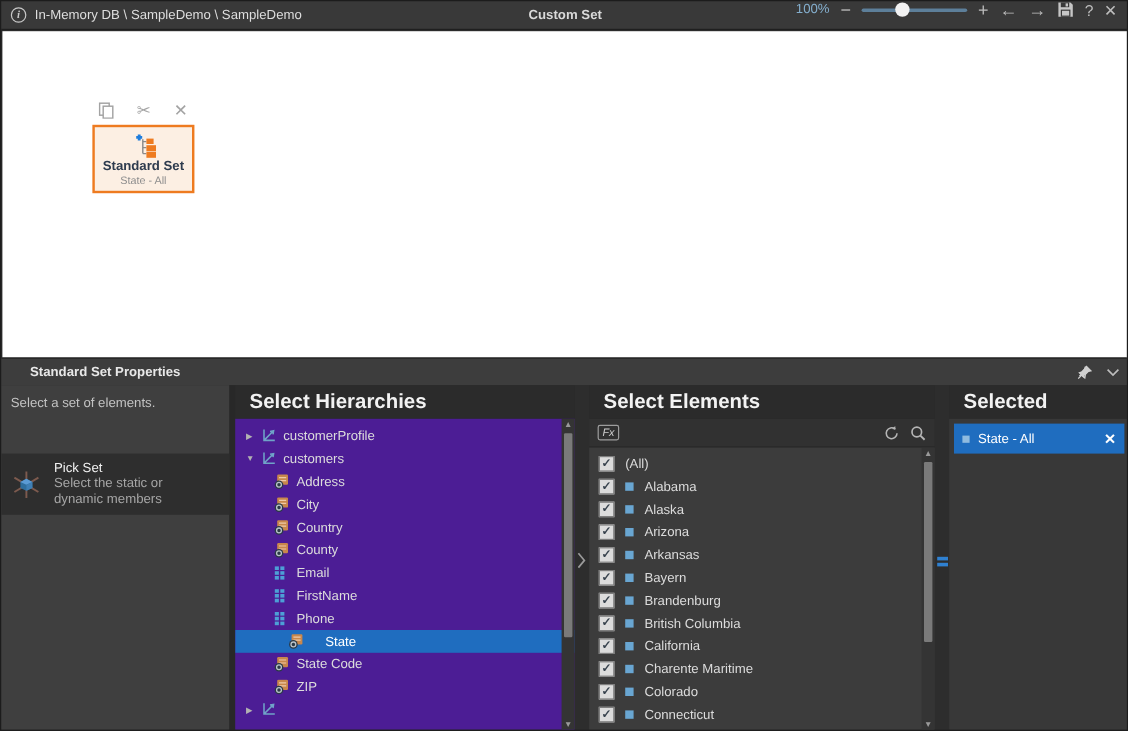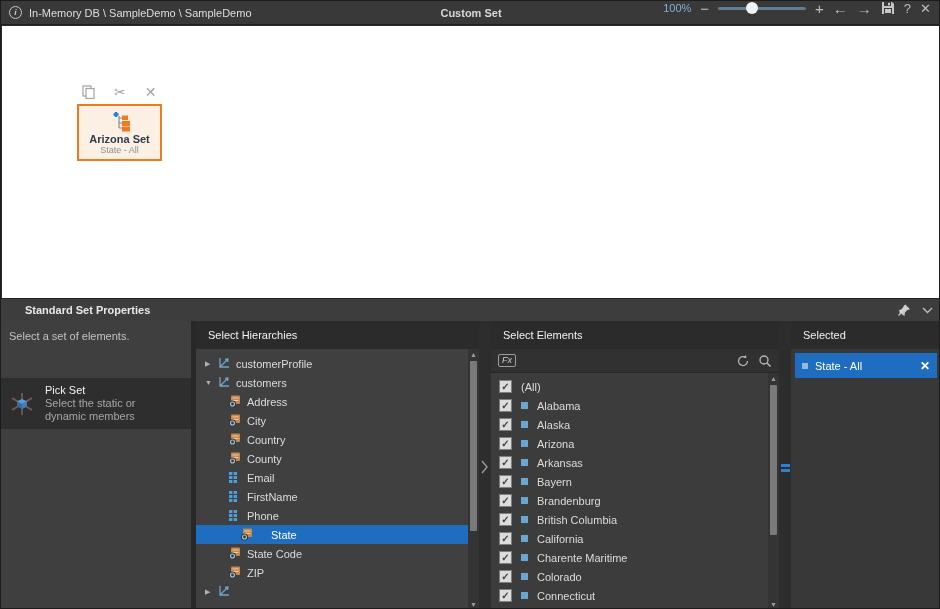--- a/index.html
+++ b/index.html
@@ -60,23 +60,23 @@
   .pick-item {
     position:absolute; left:0; top:57px; width:190px; height:51px;
     background:#2e2e2e; display:flex; align-items:center; padding:0 8px;
   }
   .pick-icon { width:26px; height:26px; flex:0 0 26px; margin-right:10px; }
   .pick-texts .pt-title { font-size:11px; font-weight:normal; color:#f2f2f2; }
   .pick-texts .pt-sub { font-size:11px; color:#a6a6a6; line-height:1.2; margin-top:1px; }
   .vdiv { width:5px; background:#282828; }
   .panel { display:flex; flex-direction:column; position:relative; }
   .panel-header { height:28px; background:#2b2b2b; display:flex; align-items:center; flex:0 0 28px; }
-  .panel-header span { font-size:11px; font-weight:normal; color:#f2f2f2; padding-left:12px; }
+  .panel-header span { font-size:17px; font-weight:bold; color:#f2f2f2; padding-left:12px; }
   .hier-panel { width:283px; }
-  .tree { flex:1; background:#404040; position:relative; overflow:hidden; padding-top:5px; }
+  .tree { flex:1; background:#4c1d95; position:relative; overflow:hidden; padding-top:5px; }
   .tree-row { height:19px; display:flex; align-items:center; }
   .tree-row.lvl0 { padding-left:9px; }
   .tree-row.lvl1 { padding-left:20px; }
   .tree-row.selected { background:#1f6dbf;gap:12px; }
   .expander { width:12px; font-size:7px; color:#b2b2b2; flex:0 0 12px; }
   .tree-icon { width:14px; height:13px; flex:0 0 14px; margin-right:5px; display:flex; align-items:center; }
   .tree-label { font-size:11px; color:#dcdcdc; white-space:nowrap; }
   .tree-row.selected .tree-label { color:#ffffff; }
   
   .scrollbar { position:absolute; right:0; top:0; bottom:0; width:11px; background:#343434; }
@@ -164,21 +164,21 @@
       <span>
         <svg width="26" height="22" viewBox="0 0 26 22">
           <path d="M9 2 v5 M6.5 4.5 h5" stroke="#1f7ddc" stroke-width="2.4"></path>
           <path d="M12 6 v12 M12 8 h3 M12 13 h3 M12 18 h3" stroke="#8a8a8a" stroke-width="1.2" fill="none"></path>
           <rect x="15" y="5.5" width="6" height="4.5" fill="#ee7b20"></rect>
           <rect x="15" y="11" width="8" height="5" fill="#ee7b20"></rect>
           <rect x="15" y="16.5" width="8" height="5" fill="#ee7b20"></rect>
         </svg>
       </span>
     </div>
-    <div class="node-title">Arizona Set</div>
+    <div class="node-title">Standard Set</div>
     <div class="node-sub">State - All</div>
   </div>
 </div>
 
 <div class="props-bar">
   <span class="pb-title">Standard Set Properties</span>
   <div class="pb-right">
     <span>
       <svg width="12" height="12" viewBox="0 0 12 12">
         <path d="M7 1 l4 4 -2 .5 -2.5 2.5 -.5 3 -2.5-2.5 -3 3 M4 7 l-2.5 2.5 M6.5 1.5 l-1 3" fill="none" stroke="#cfcfcf" stroke-width="1.1"></path>

